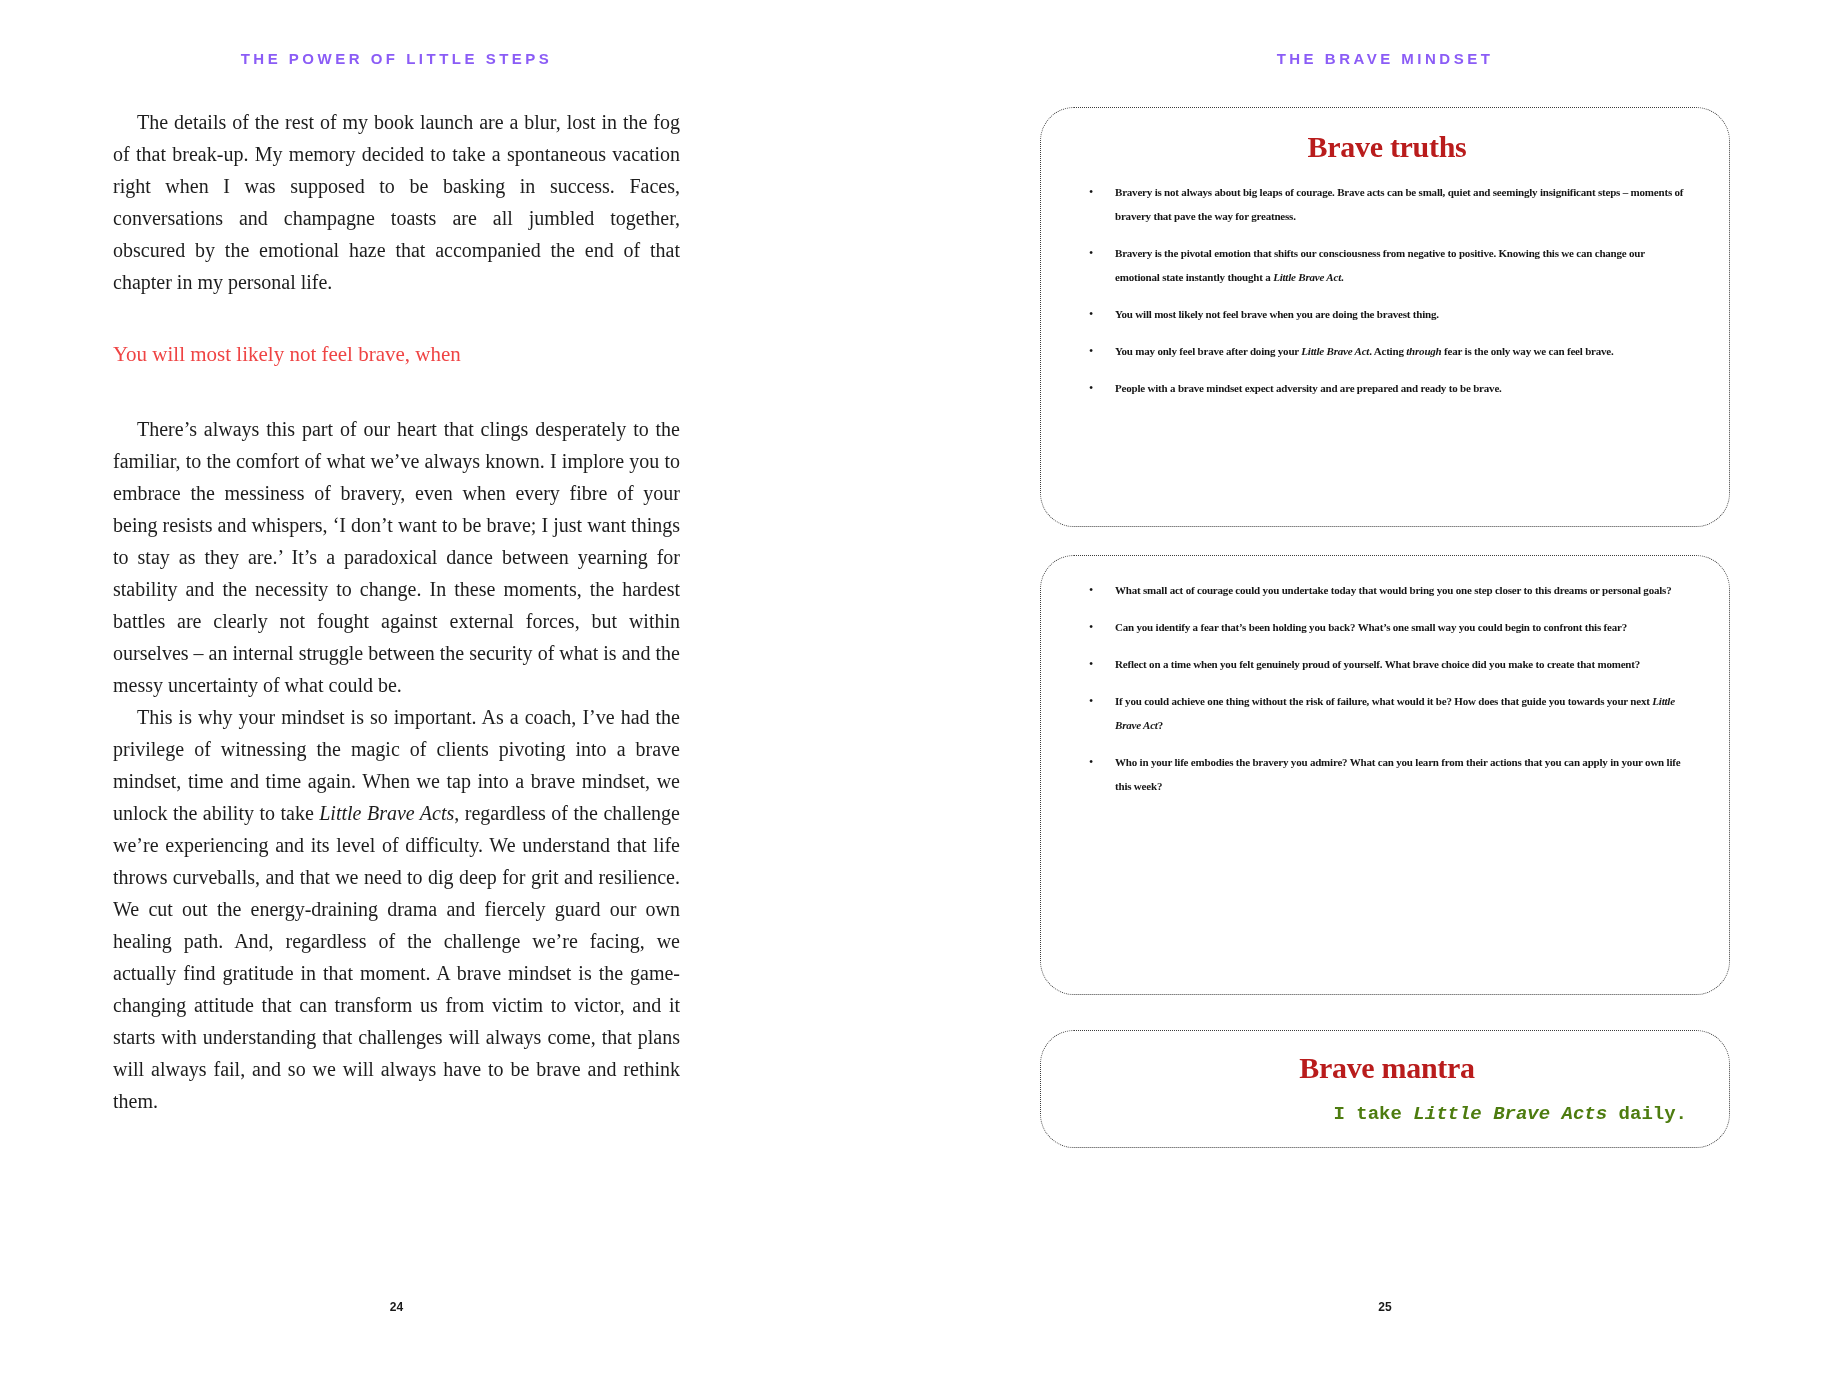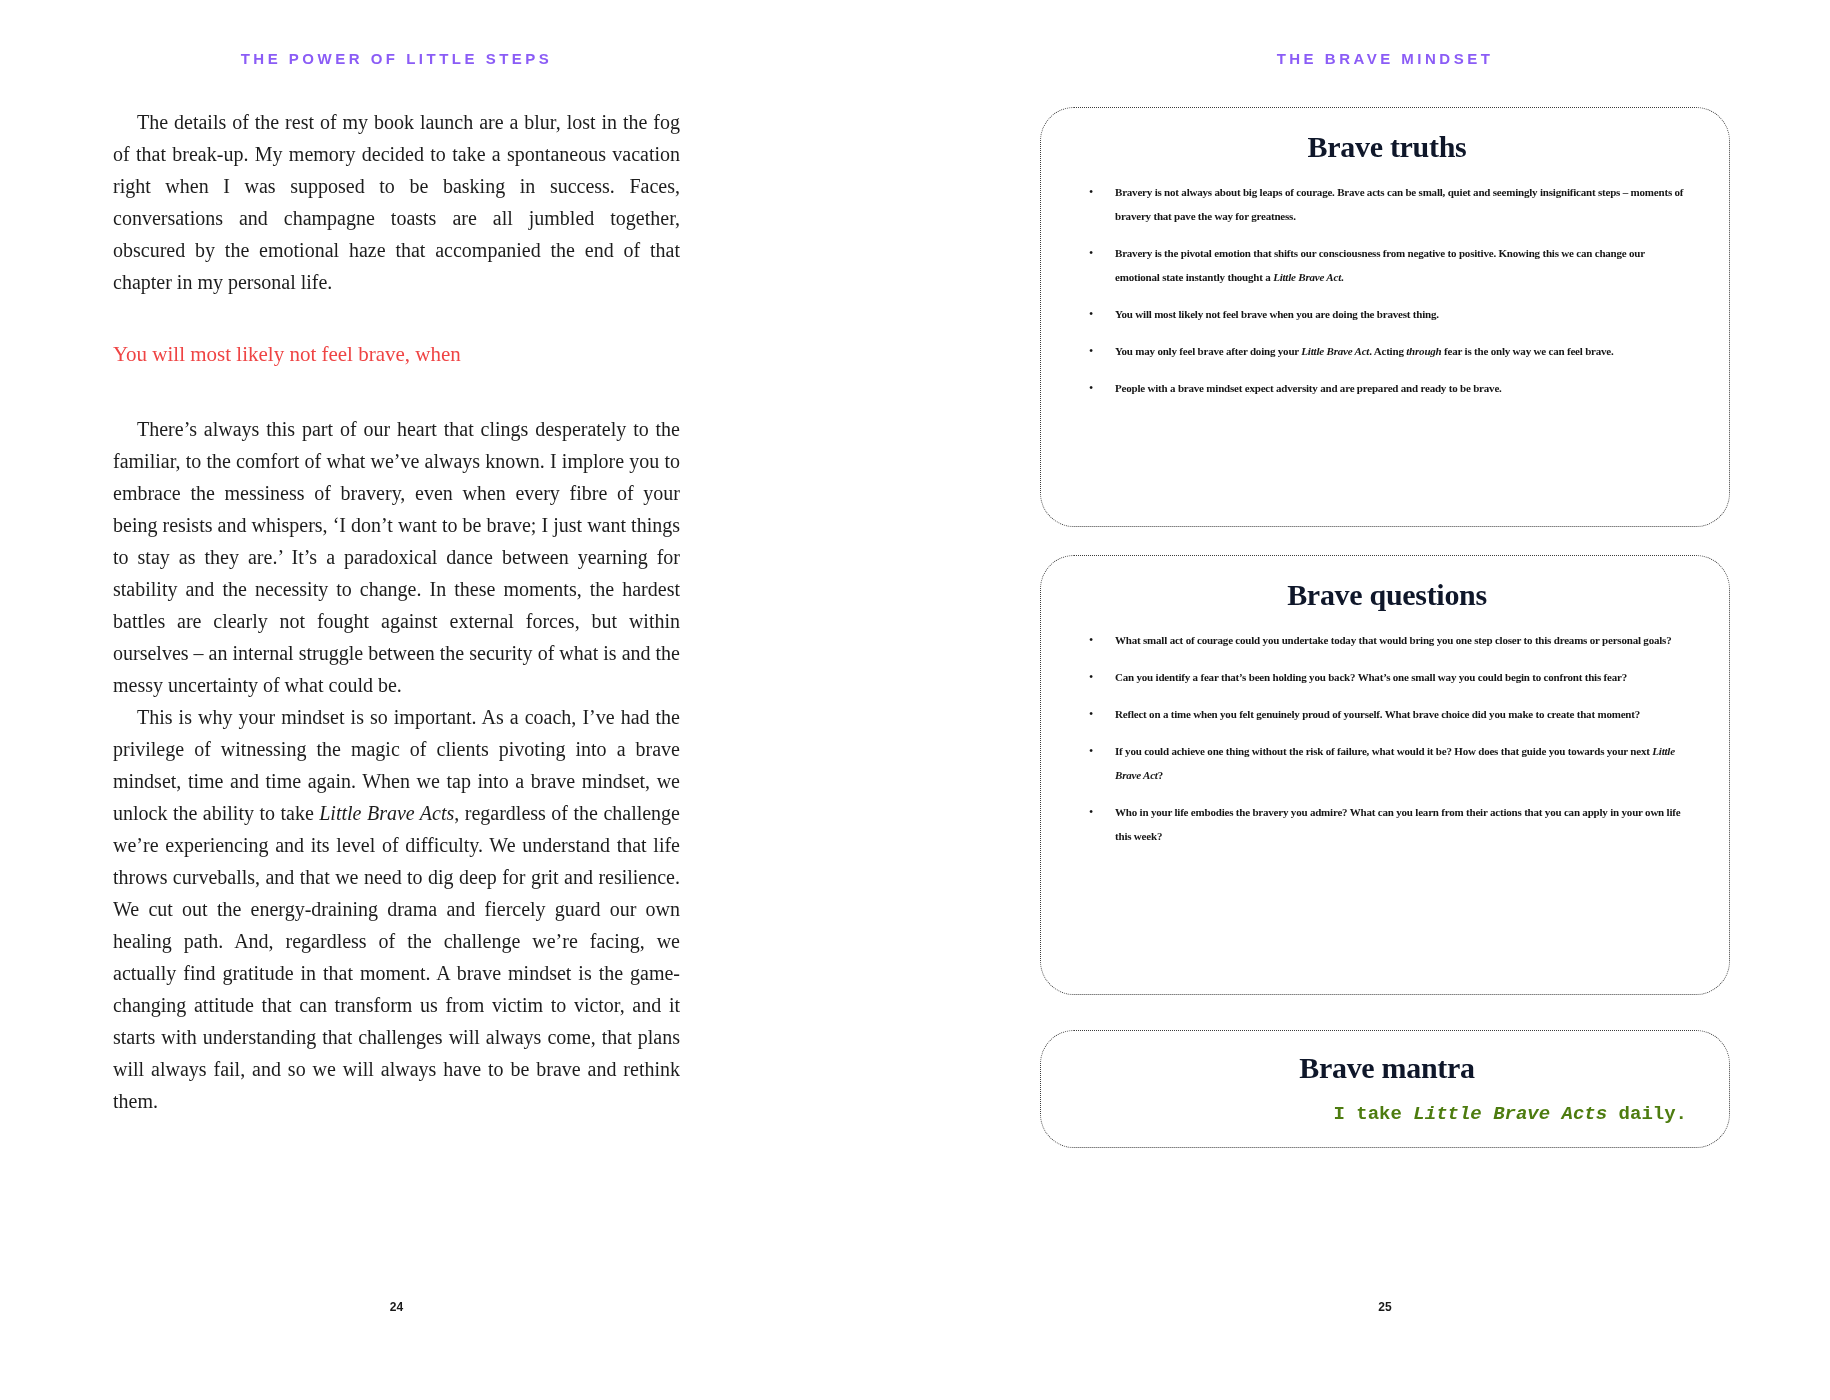--- a/index.html
+++ b/index.html
@@ -75,21 +75,21 @@
   .box-questions { top: 555px;  min-height: 440px; }
   .box-mantra    { top: 1030px; min-height: 118px; text-align: center; padding-top: 20px; }
 
   .box-title {
     margin: 0 0 16px 0;
     font-family: "Liberation Serif", serif;
     font-size: 30px;
     font-weight: 700;
     letter-spacing: -0.3px;
     text-align: center;
-    color: #0f172a;
+    color: #b91c1c;
   }
   .bullet {
     display: flex;
     align-items: flex-start;
     margin: 0 0 13px 0;
   }
   .dot {
     flex: 0 0 26px;
     font-size: 12px;
     line-height: 24px;
@@ -160,21 +160,20 @@
         <span class="dot">•</span>
         <span class="btext">You may only feel brave after doing your <em>Little Brave Act</em>. Acting <em>through</em> fear is the only way we can feel brave.</span>
       </div>
       <div class="bullet">
         <span class="dot">•</span>
         <span class="btext">People with a brave mindset expect adversity and are prepared and ready to be brave.</span>
       </div>
     </section>
 
     <section class="callout box-questions">
-      <h2 class="box-title">Brave questions</h2>
 
       <div class="bullet">
         <span class="dot">•</span>
         <span class="btext">What small act of courage could you undertake today that would bring you one step closer to this dreams or personal goals?</span>
       </div>
       <div class="bullet">
         <span class="dot">•</span>
         <span class="btext">Can you identify a fear that’s been holding you back? What’s one small way you could begin to confront this fear?</span>
       </div>
       <div class="bullet">

